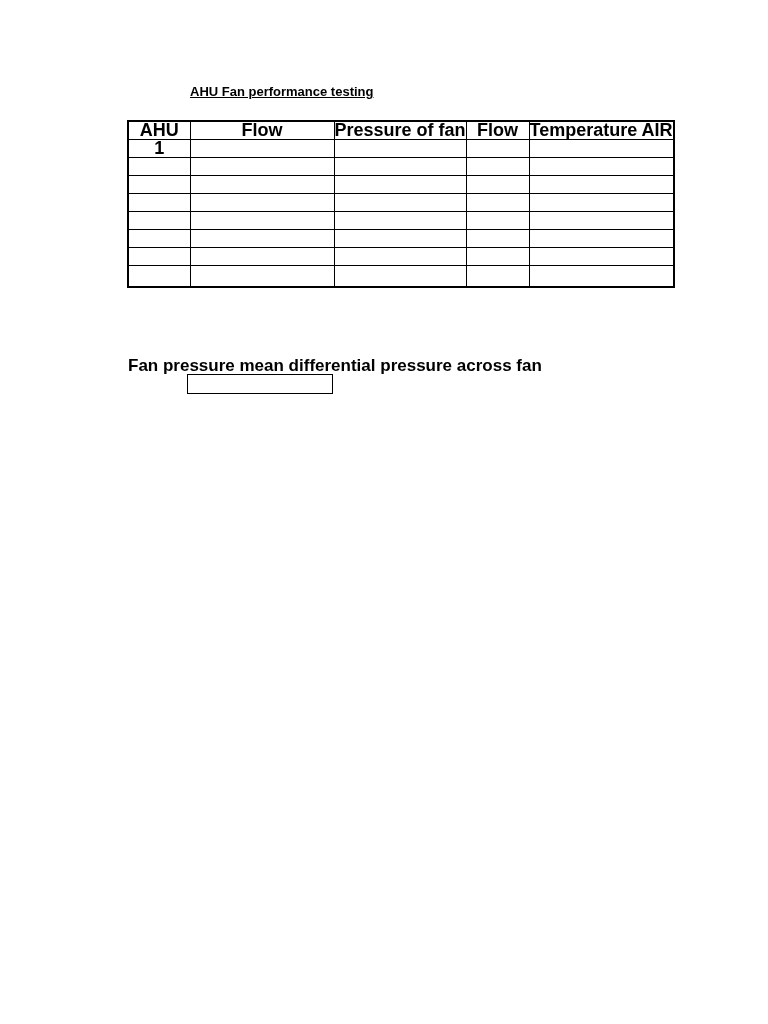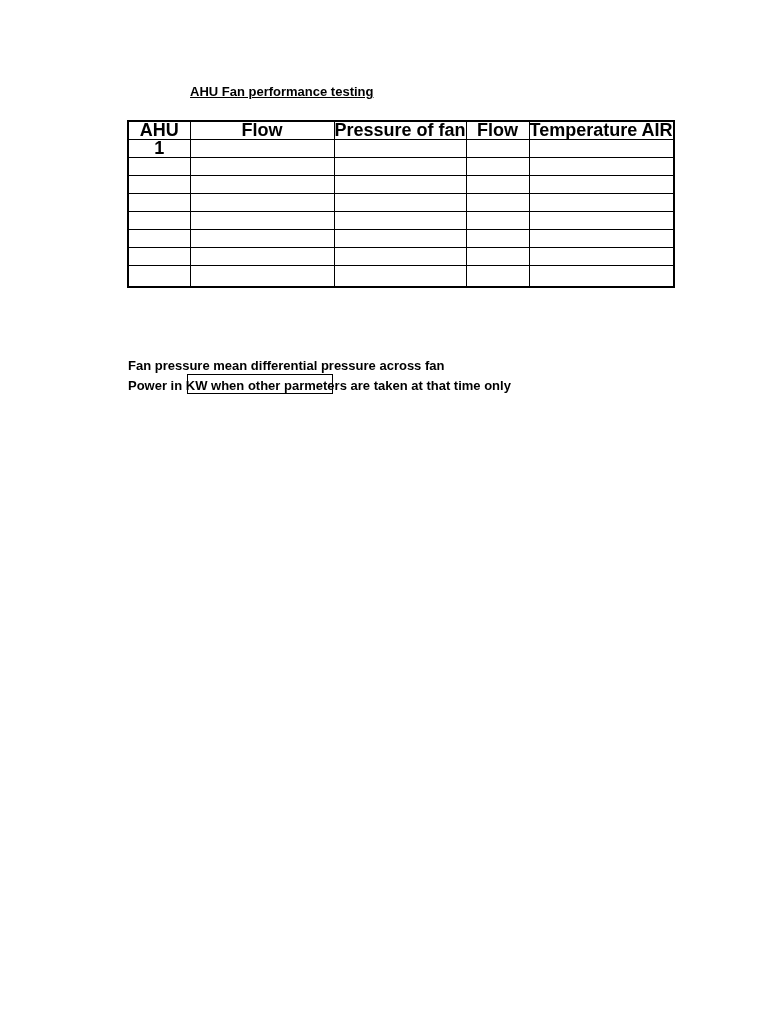--- a/index.html
+++ b/index.html
@@ -49,21 +49,21 @@
     overflow: hidden;
     white-space: nowrap;
   }
   .perf-table tr.tall td {
     height: 20px;
   }
   .notes {
     position: absolute;
     left: 128px;
     top: 356px;
-    font-size: 13px;
+    font-size: 17px;
     font-weight: bold;
     line-height: 20px;
     white-space: nowrap;
   }
   .cell-box {
     position: absolute;
     left: 187px;
     top: 374px;
     width: 146px;
     height: 20px;
@@ -152,18 +152,17 @@
         <td></td>
         <td></td>
         <td></td>
         <td></td>
       </tr>
     </tbody>
   </table>
 
   <div class="notes">
     <div class="note-line">Fan pressure mean differential pressure across fan</div>
-    <div class="note-line"><span>Power in K</span><span>W when other parmeters</span><span> are taken at that time only</span></div>
   </div>
 
   <div class="cell-box"></div>
 
 </div>
 
 </body></html>

